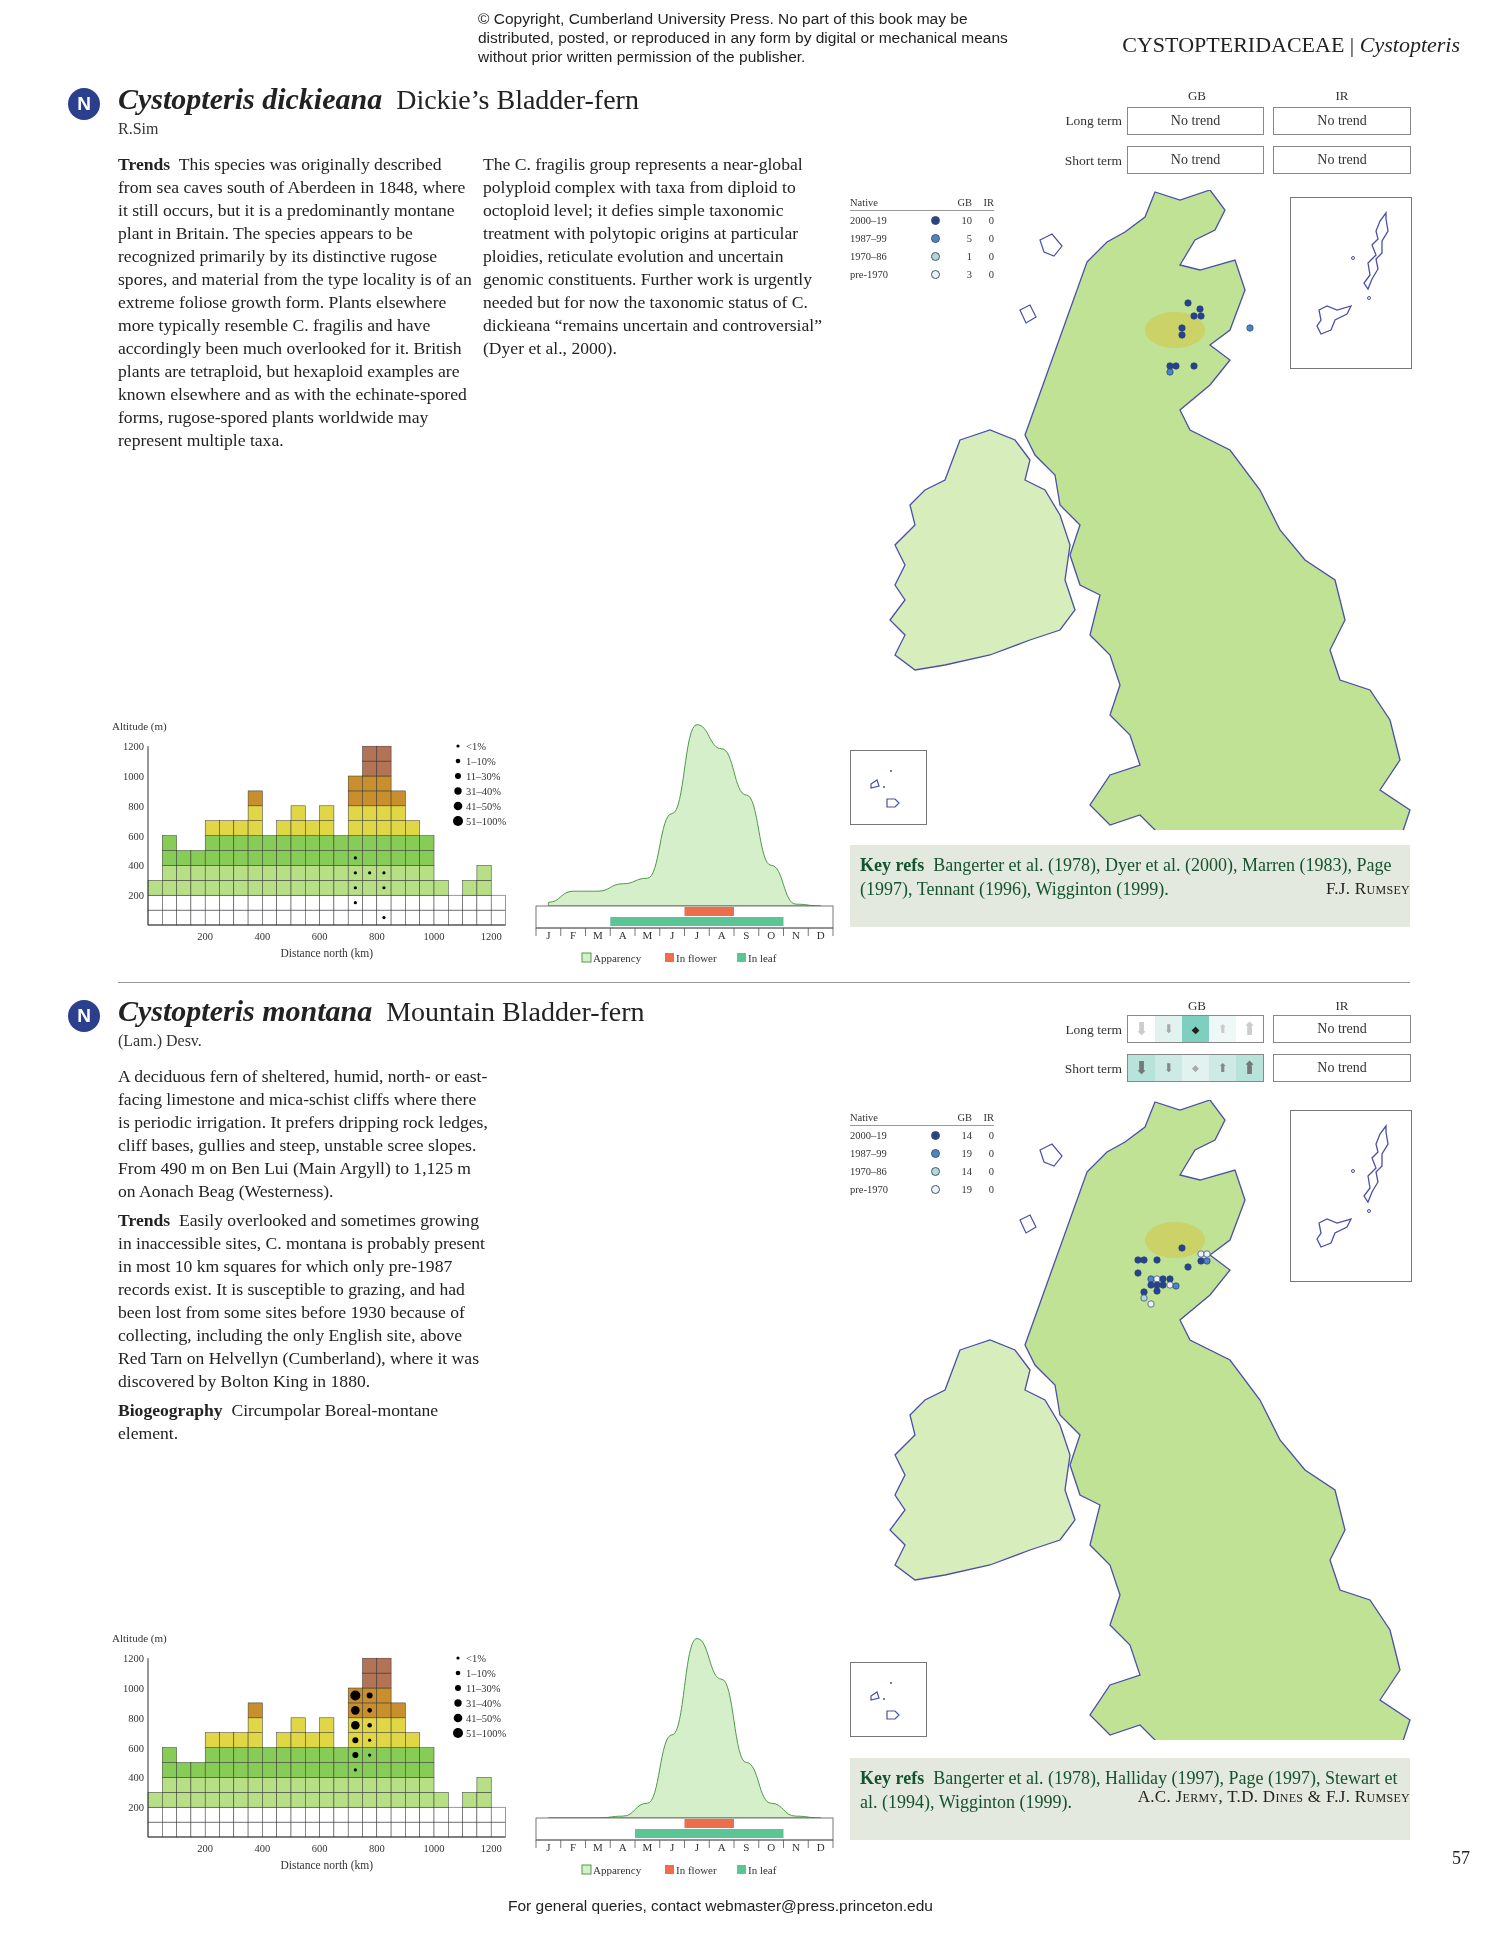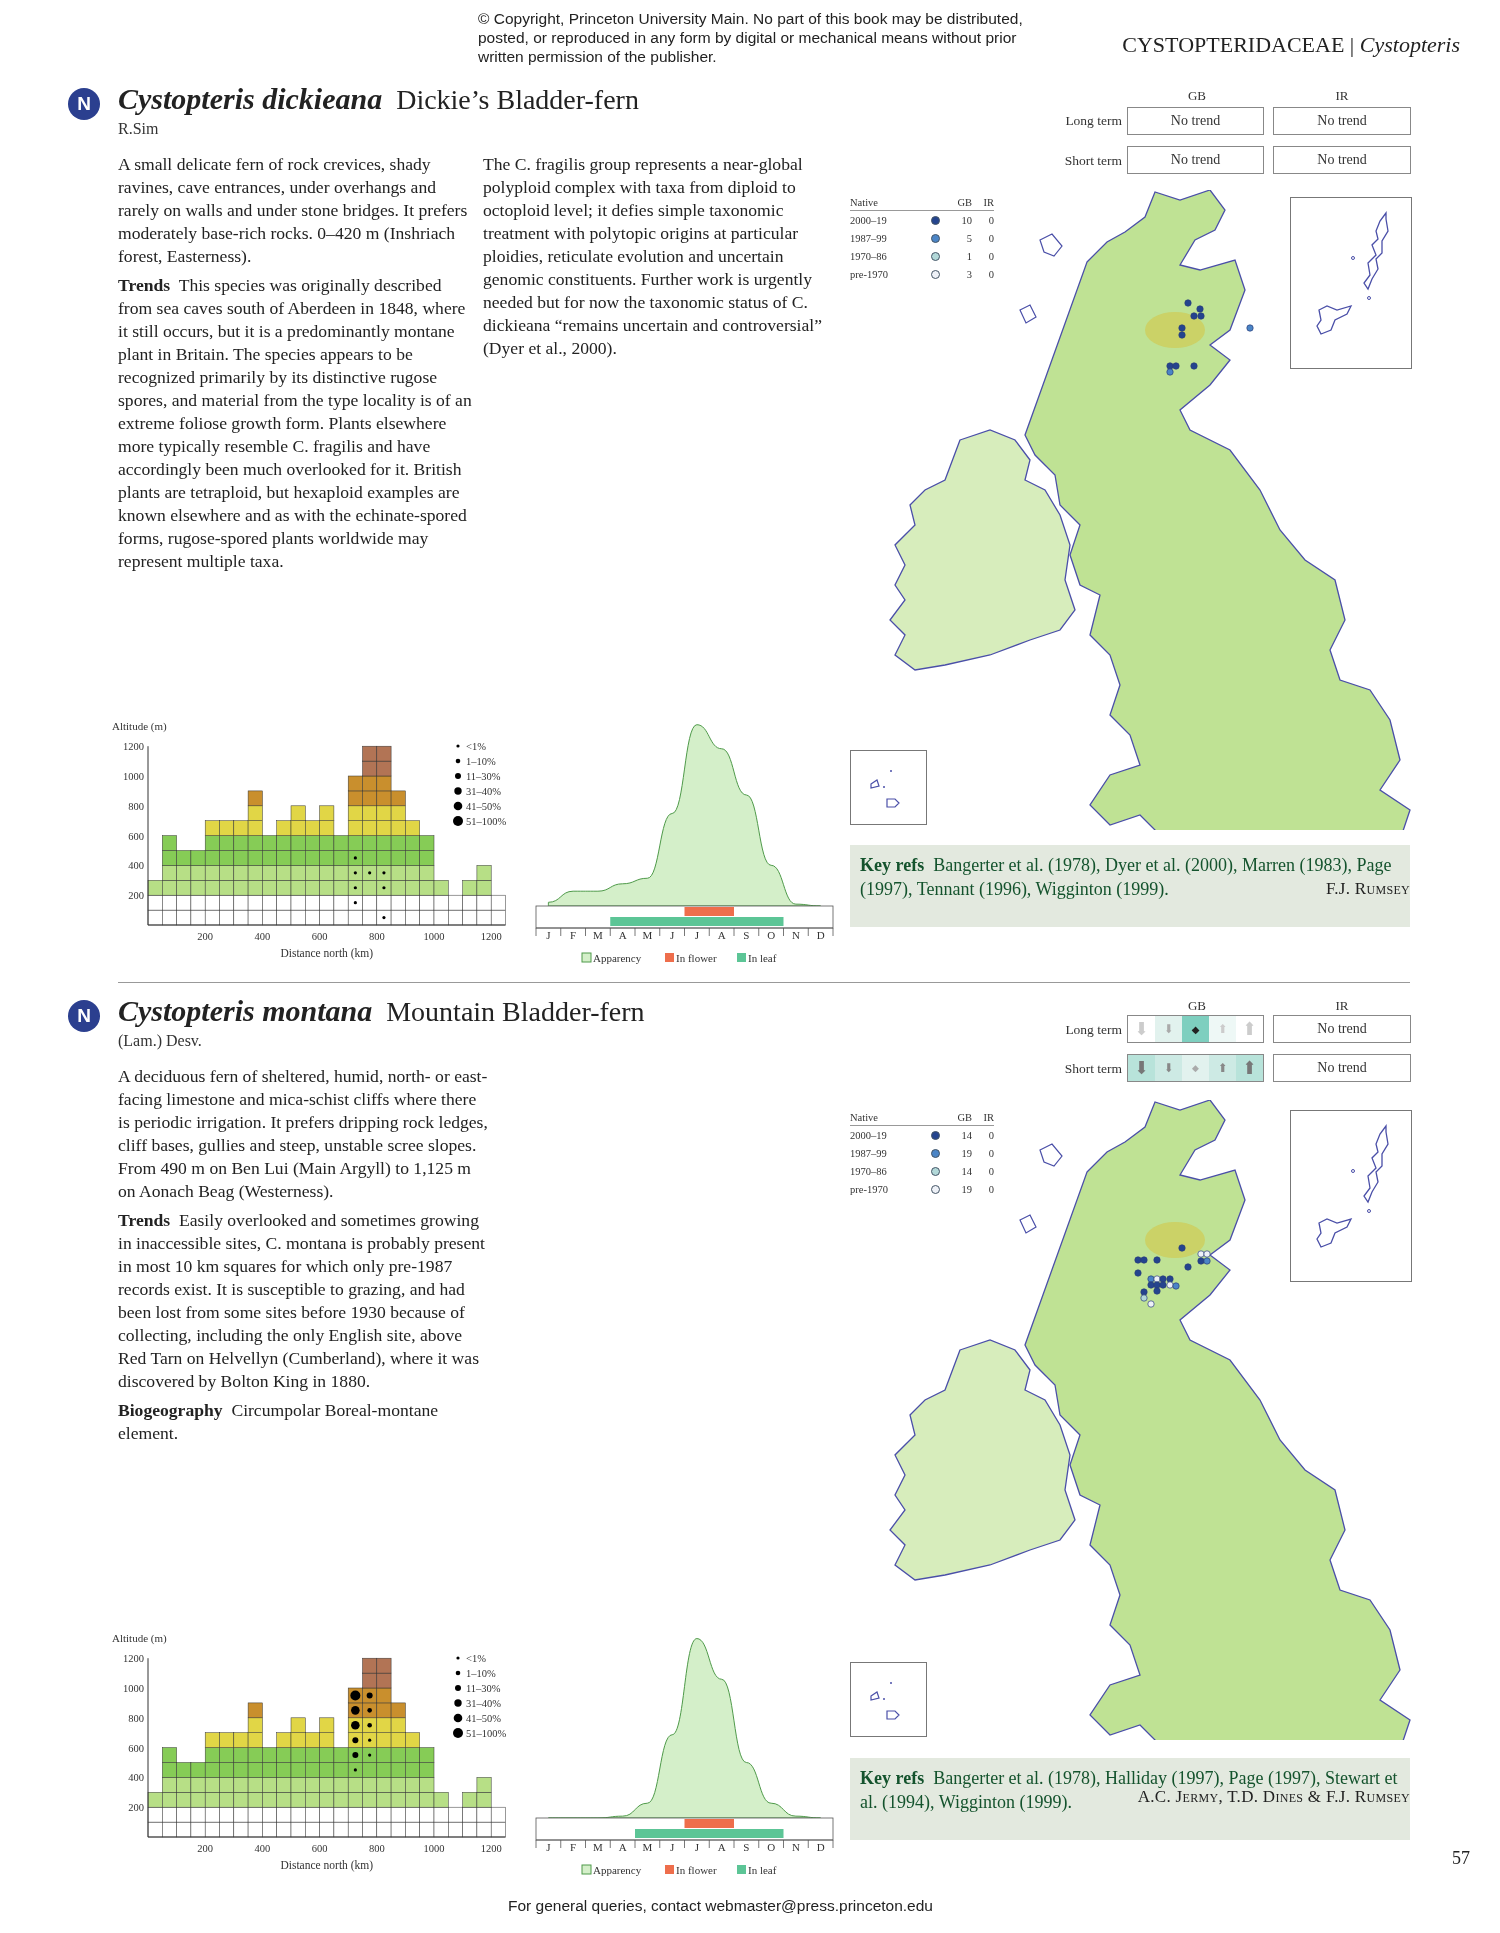--- a/index.html
+++ b/index.html
@@ -33,36 +33,35 @@
   .authors-sig{font-size:17px;letter-spacing:0.3px;color:#222;text-align:right;font-variant:small-caps;}
   .divider{left:118px;width:1292px;height:1px;background:#999;}
   .inset-box{border:1px solid #777;box-sizing:border-box;background:#fff;}
   .alt-chart text{font-family:"Liberation Serif",serif;}
   .footer{left:508px;top:1897px;font-family:"Liberation Sans",sans-serif;font-size:15.5px;color:#222;}
   .page-num{right:30px;top:1848px;font-size:18px;color:#222;}
 </style>
 </head>
 <body>
 
-<div class="abs copyright">© Copyright, Princeton University Main. No part of this book may be distributed, posted, or reproduced in any form by digital or mechanical means without prior written permission of the publisher.</div>
+<div class="abs copyright">© Copyright, Cumberland University Press. No part of this book may be distributed, posted, or reproduced in any form by digital or mechanical means without prior written permission of the publisher.</div>
 <div class="abs running-head">
   <span>CYSTOPTERIDACEAE</span>
   <span>|</span>
   <i>Cystopteris</i>
 </div>
 
 <section>
   <div class="abs n-badge" style="left:68px;top:88px;">N</div>
   <div class="abs sp-title" style="left:118px;top:82px;">
     <span class="latin">Cystopteris dickieana</span><span class="common">Dickie’s Bladder-fern</span>
   </div>
   <div class="abs author" style="left:118px;top:120px;">R.Sim</div>
 
   <div class="abs body-text" style="left:118px;top:153px;width:360px;">
-    <p>A small delicate fern of rock crevices, shady ravines, cave entrances, under overhangs and rarely on walls and under stone bridges. It prefers moderately base-rich rocks. 0–420 m (Inshriach forest, Easterness).</p>
     <p><b>Trends</b>&nbsp; <span>This species was originally described from sea caves south of Aberdeen in 1848, where it still occurs, but it is a predominantly montane plant in Britain. The species appears to be recognized primarily by its distinctive rugose spores, and material from the type locality is of an extreme foliose growth form. Plants elsewhere more typically resemble C. fragilis and have accordingly been much overlooked for it. British plants are tetraploid, but hexaploid examples are known elsewhere and as with the echinate-spored forms, rugose-spored plants worldwide may represent multiple taxa.</span></p>
   </div>
   <div class="abs body-text" style="left:483px;top:153px;width:345px;">
     <p>The C. fragilis group represents a near-global polyploid complex with taxa from diploid to octoploid level; it defies simple taxonomic treatment with polytopic origins at particular ploidies, reticulate evolution and uncertain genomic constituents. Further work is urgently needed but for now the taxonomic status of C. dickieana “remains uncertain and controversial” (Dyer et al., 2000).</p>
   </div>
 
   <div class="abs trend-head" style="left:1127px;top:88px;width:140px;">GB</div>
   <div class="abs trend-head" style="left:1273px;top:88px;width:138px;">IR</div>
   <div class="abs trend-label" style="left:1040px;top:113px;width:82px;">Long term</div>
   <div class="abs trend-label" style="left:1040px;top:153px;width:82px;">Short term</div>

